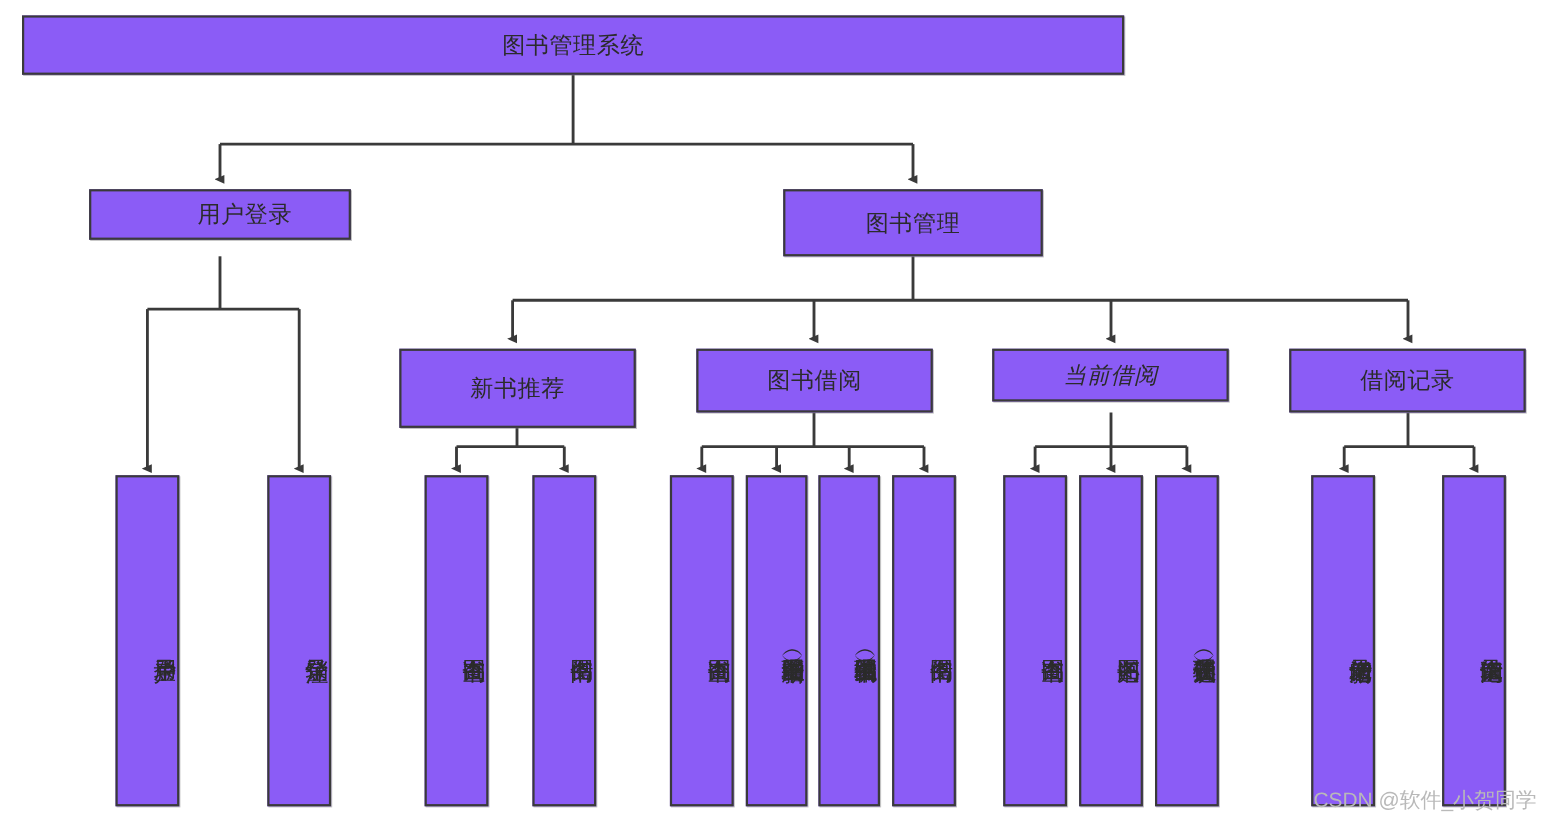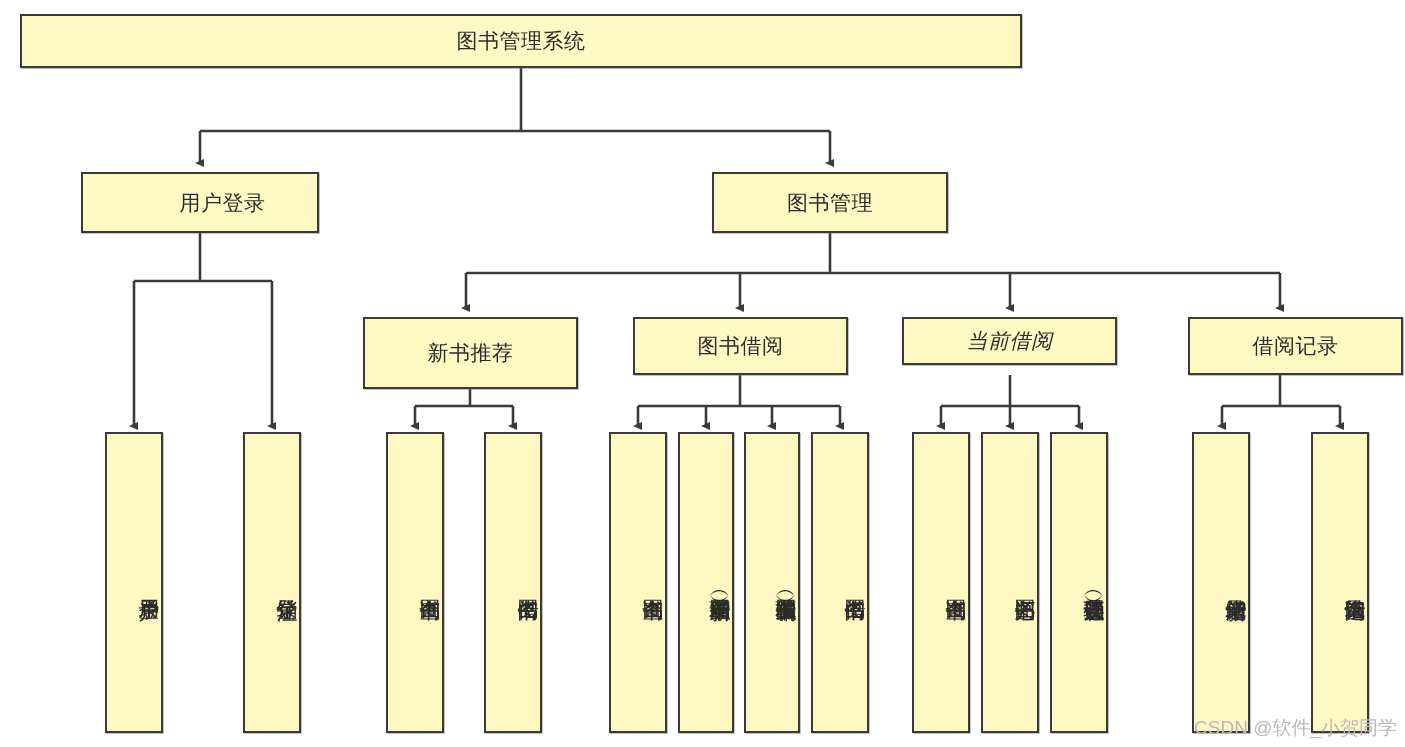--- a/index.html
+++ b/index.html
@@ -22,21 +22,21 @@
     left: 0;
     top: 0;
     width: 1405px;
     height: 747px;
     pointer-events: none;
   }
   .node {
     position: absolute;
     box-sizing: border-box;
     border: 2px solid #3a3a3a;
-    background: #fef9c3;
+    background: #8b5cf6;
     display: flex;
     align-items: center;
     justify-content: center;
     color: #2b2b2b;
     box-shadow: 1px 1px 0 rgba(120,120,120,0.45);
   }
   .node.horiz {
     font-size: 21px;
     letter-spacing: 0.5px;
   }
@@ -117,37 +117,37 @@
       <path d="M1222,406 L1340,406"></path>
       <path d="M1222,406 L1222,426" marker-end="url(#arrow)"></path>
       <path d="M1340,406 L1340,426" marker-end="url(#arrow)"></path>
     </g>
   </svg>
 
   <div class="node horiz" style="left:20px; top:14px; width:1002px; height:54px;">
     <span>图书管理系统</span>
   </div>
 
-  <div class="node horiz" style="left:81px; top:172px; width:238px; height:61px;padding-left:45px;">
+  <div class="node horiz" style="left:81px; top:172px; width:238px; height:46px;padding-left:45px;">
     <span>用户登录</span>
   </div>
   <div class="node horiz" style="left:712px; top:172px; width:236px; height:61px;">
     <span>图书管理</span>
   </div>
 
   <div class="node horiz" style="left:363px; top:317px; width:215px; height:72px;">
     <span>新书推荐</span>
   </div>
   <div class="node horiz" style="left:633px; top:317px; width:215px; height:58px;align-items:center;">
     <span>图书借阅</span>
   </div>
   <div class="node horiz" style="left:902px; top:317px; width:215px; height:48px;font-style:italic;">
     <span>当前借阅</span>
   </div>
-  <div class="node horiz" style="left:1172px; top:317px; width:215px; height:58px;margin-left:16px;">
+  <div class="node horiz" style="left:1172px; top:317px; width:215px; height:58px;">
     <span>借阅记录</span>
   </div>
 
   <div class="node vert" style="left:105px; top:432px; width:58px; height:301px;">
     <span class="vtext">用户登录</span>
   </div>
   <div class="node vert" style="left:243px; top:432px; width:58px; height:301px;">
     <span class="vtext">注销登录</span>
   </div>
 

